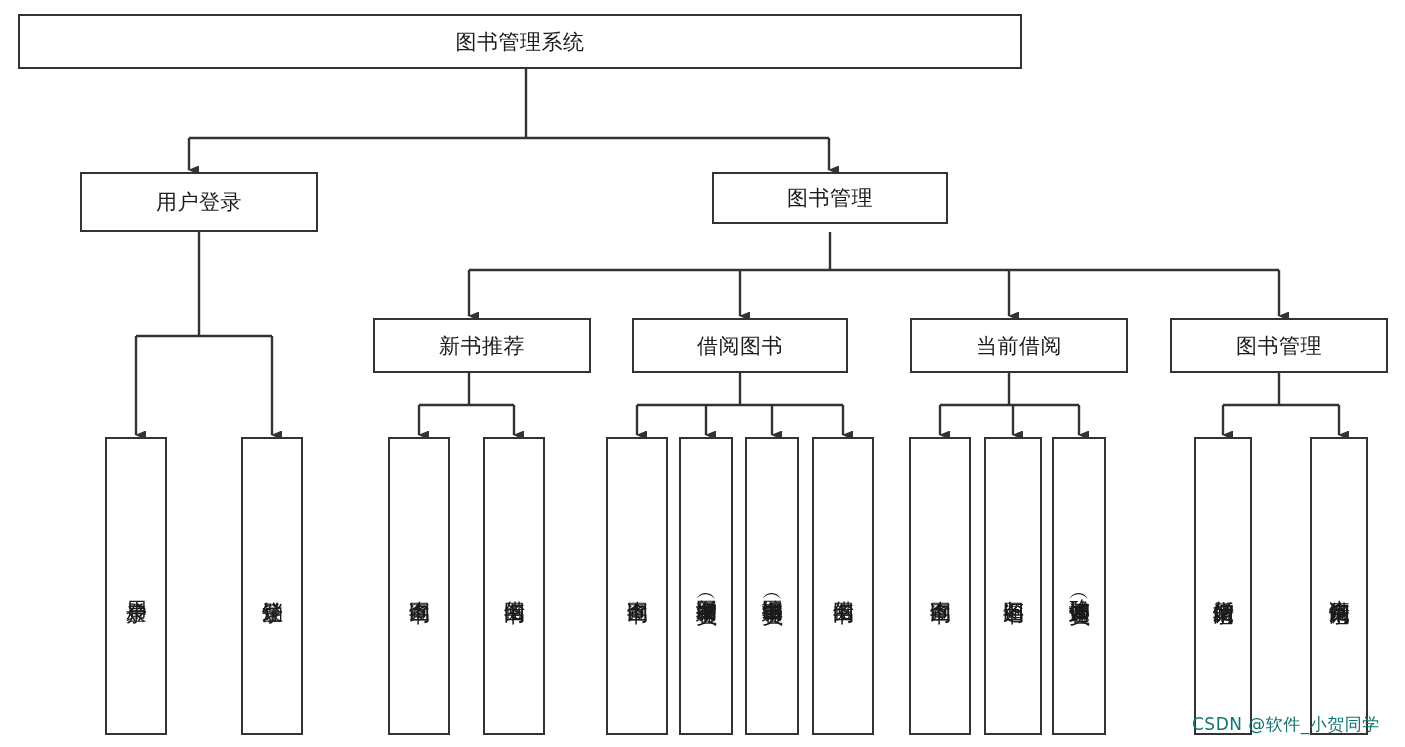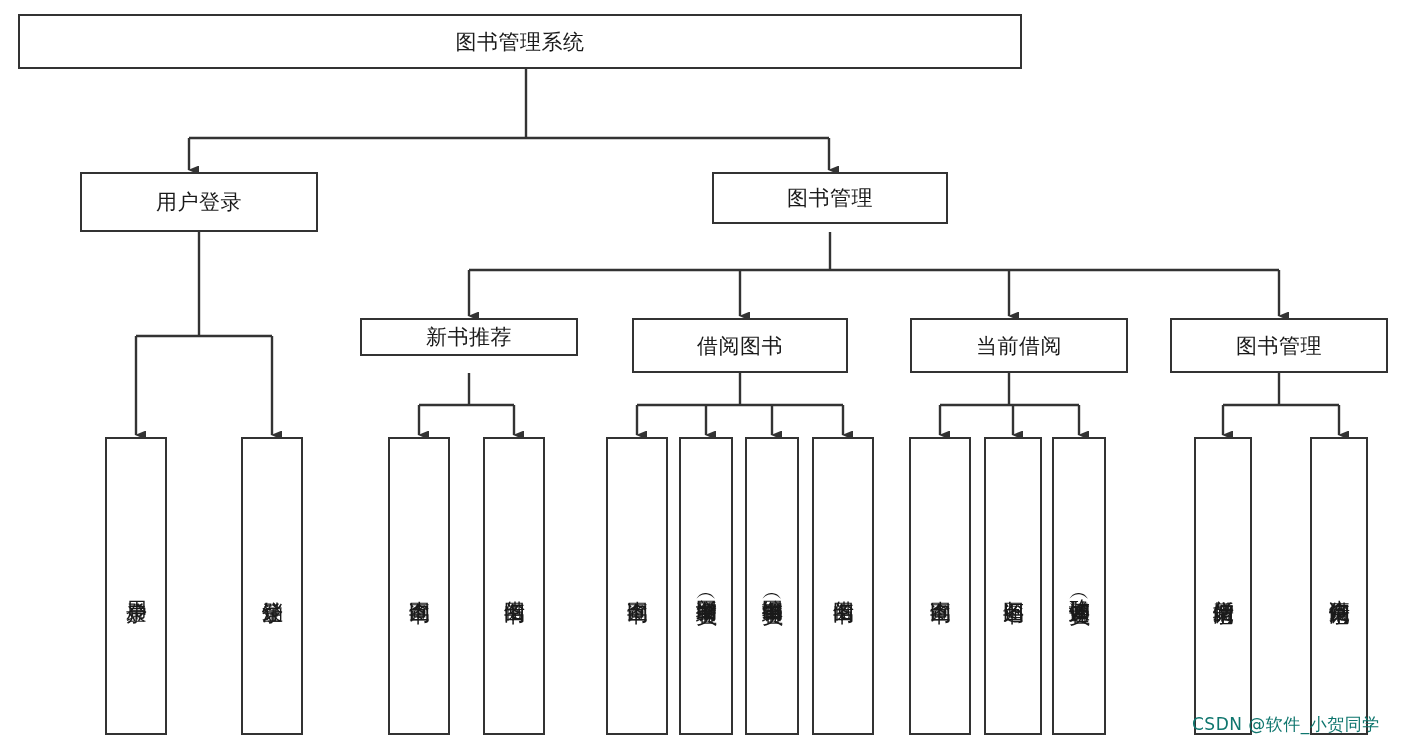--- a/index.html
+++ b/index.html
@@ -123,21 +123,21 @@
     <span>图书管理</span>
   </div>
 
   <div class="node node-v" style="left: 105px; top: 437px; width: 62px; height: 298px;">
     <span class="vtext">用户登录</span>
   </div>
   <div class="node node-v" style="left: 241px; top: 437px; width: 62px; height: 298px;">
     <span class="vtext">注销登录</span>
   </div>
 
-  <div class="node node-h" style="left: 360px; top: 318px; width: 218px; height: 38px;">
+  <div class="node node-h" style="left: 373px; top: 318px; width: 218px; height: 55px;">
     <span>新书推荐</span>
   </div>
   <div class="node node-h" style="left: 632px; top: 318px; width: 216px; height: 55px;">
     <span>借阅图书</span>
   </div>
   <div class="node node-h" style="left: 910px; top: 318px; width: 218px; height: 55px;">
     <span>当前借阅</span>
   </div>
   <div class="node node-h" style="left: 1170px; top: 318px; width: 218px; height: 55px;">
     <span>图书管理</span>

